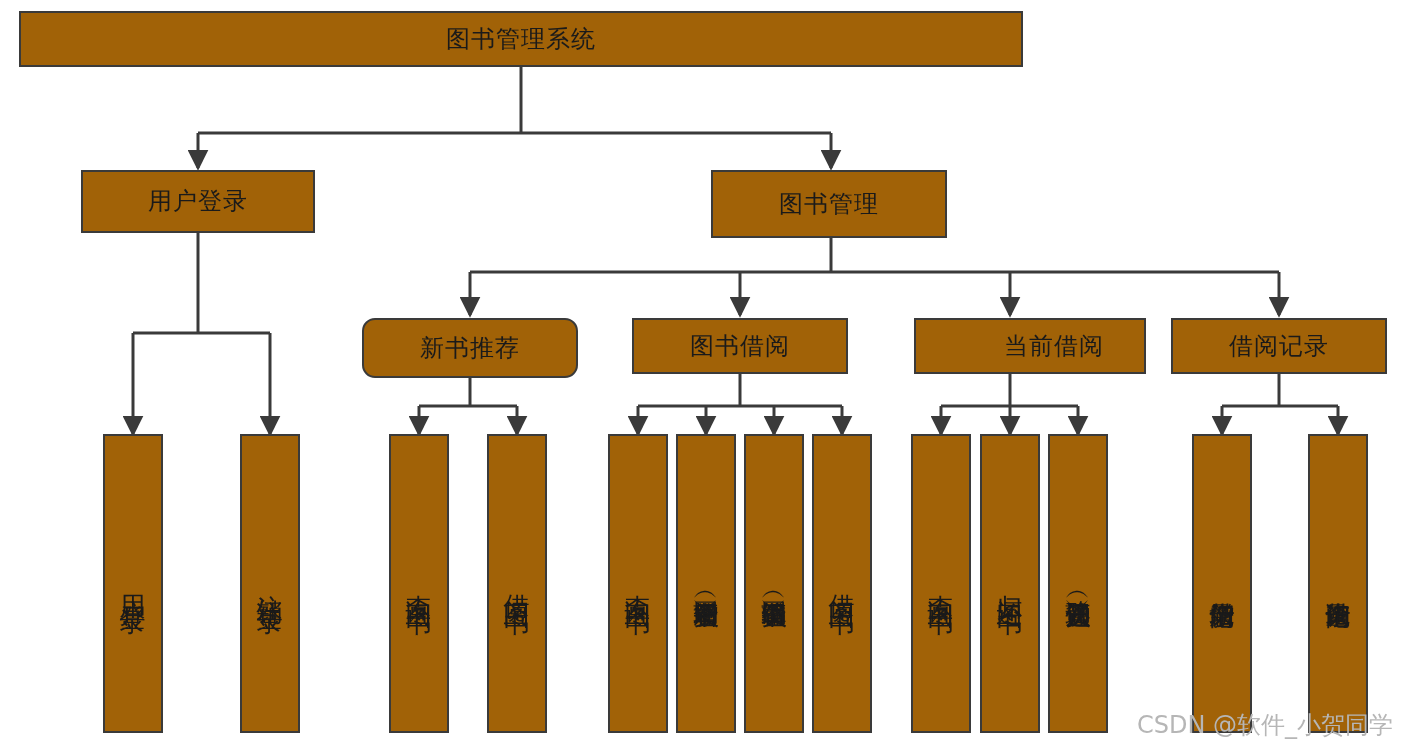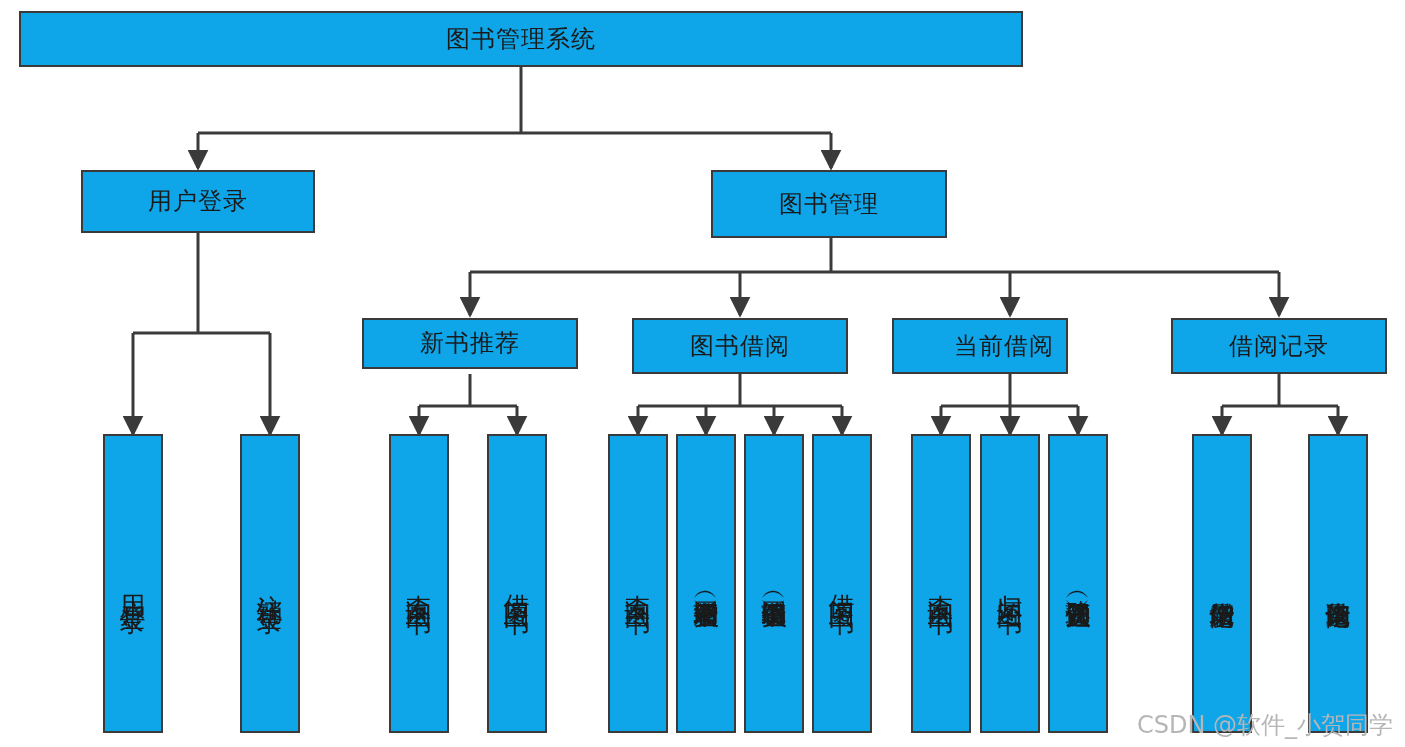--- a/index.html
+++ b/index.html
@@ -8,21 +8,21 @@
     background:#ffffff;
     font-family:"DejaVu Sans","Liberation Sans",sans-serif;
     overflow:hidden;
   }
   #canvas{position:relative;width:1405px;height:747px;}
   #wires{position:absolute;left:0;top:0;width:1405px;height:747px;}
 
   .node{
     position:absolute;
     box-sizing:border-box;
-    background:#0ea5e9;
+    background:#a16207;
     border:2.5px solid #3a3a3a;
     display:flex;
     align-items:center;
     justify-content:center;
     color:#1a1a1a;
     z-index:3;
   }
   .node .label{
     display:block;
     text-align:center;
@@ -116,29 +116,29 @@
   </div>
 
   <div class="node h" style="left:81px;top:170px;width:234px;height:63px;">
     <span class="label">用户登录</span>
   </div>
 
   <div class="node h" style="left:711px;top:170px;width:236px;height:68px;">
     <span class="label">图书管理</span>
   </div>
 
-  <div class="node h" style="left:362px;top:318px;width:216px;height:51px;">
+  <div class="node h" style="left:362px;top:318px;width:216px;height:60px;border-radius:13px;">
     <span class="label">新书推荐</span>
   </div>
 
   <div class="node h" style="left:632px;top:318px;width:216px;height:56px;">
     <span class="label">图书借阅</span>
   </div>
 
-  <div class="node h" style="left:892px;top:318px;width:176px;height:56px;padding-left:48px;">
+  <div class="node h" style="left:914px;top:318px;width:232px;height:56px;padding-left:48px;">
     <span class="label">当前借阅</span>
   </div>
 
   <div class="node h" style="left:1171px;top:318px;width:216px;height:56px;">
     <span class="label">借阅记录</span>
   </div>
 
   <div class="node v" style="left:103px;top:434px;width:60px;height:299px;">
     <span class="label">用户登录</span>
   </div>

